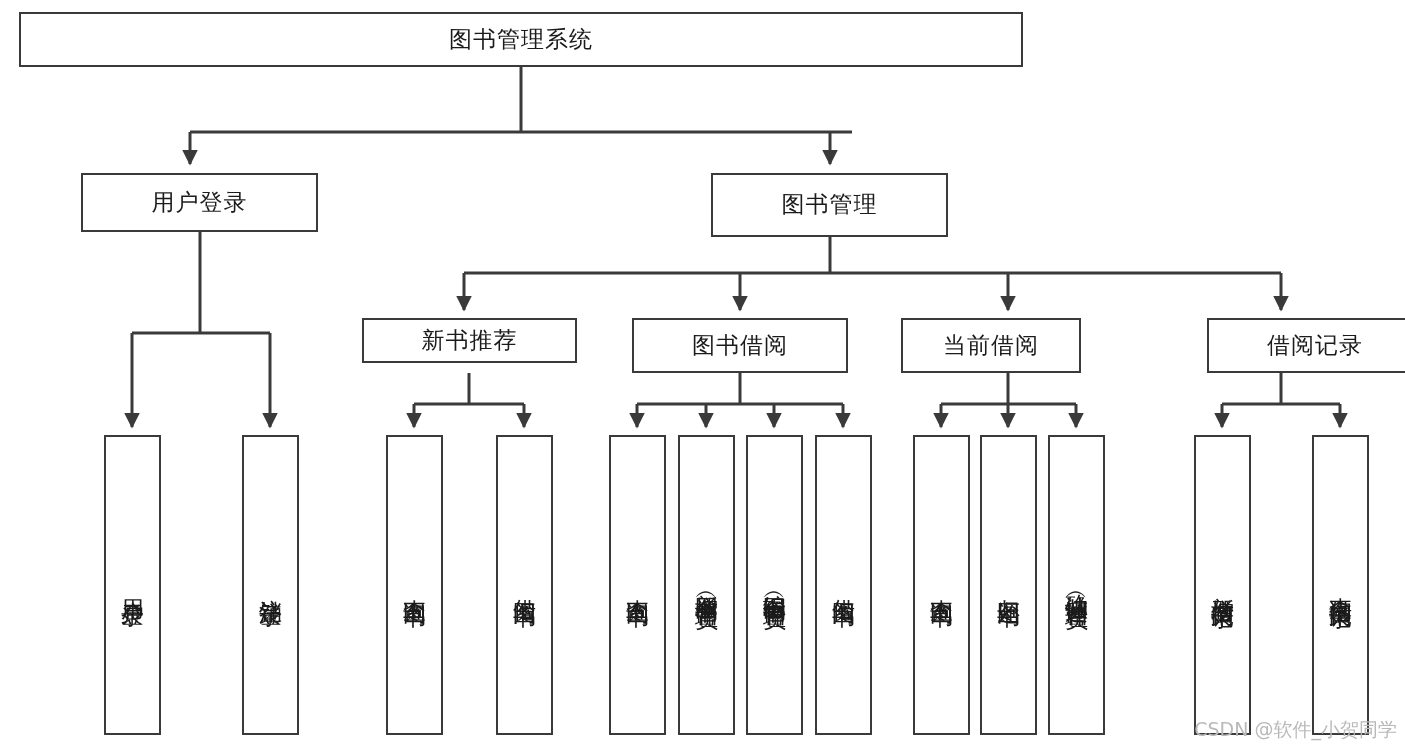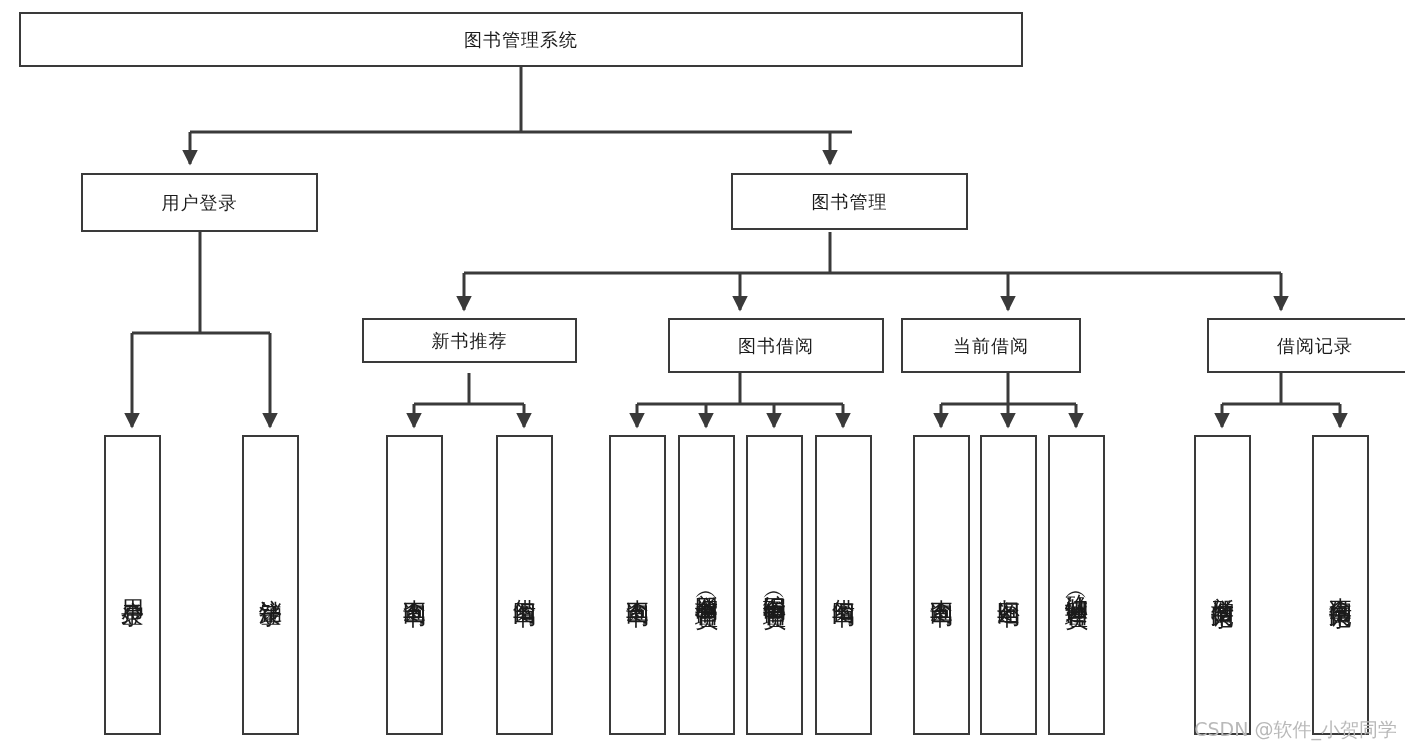--- a/index.html
+++ b/index.html
@@ -31,21 +31,21 @@
     box-sizing: border-box;
     background: #ffffff;
     border: 2px solid #3a3a3a;
     display: flex;
     align-items: center;
     justify-content: center;
     color: #1b1b1b;
     z-index: 2;
   }
   .node.horiz {
-    font-size: 18px;
+    font-size: 23px;
     letter-spacing: 1px;
     line-height: 1.2;
   }
   .node.vert {
     font-size: 23px;
     line-height: 1.18;
     letter-spacing: 1px;
   }
   .node.vert .vtext {
     writing-mode: vertical-rl;
@@ -121,28 +121,28 @@
     </g>
   </svg>
 
   <div class="node horiz" style="left:19px; top:12px; width:1004px; height:55px;">
     <span>图书管理系统</span>
   </div>
 
   <div class="node horiz" style="left:81px; top:173px; width:237px; height:59px;">
     <span>用户登录</span>
   </div>
-  <div class="node horiz" style="left:711px; top:173px; width:237px; height:57px;margin-left:20px;">
+  <div class="node horiz" style="left:711px; top:173px; width:237px; height:64px;">
     <span>图书管理</span>
   </div>
 
   <div class="node horiz" style="left:362px; top:318px; width:215px; height:45px;">
     <span>新书推荐</span>
   </div>
-  <div class="node horiz" style="left:668px; top:318px; width:216px; height:55px;">
+  <div class="node horiz" style="left:632px; top:318px; width:216px; height:55px;">
     <span>图书借阅</span>
   </div>
   <div class="node horiz" style="left:901px; top:318px; width:180px; height:55px;">
     <span>当前借阅</span>
   </div>
   <div class="node horiz" style="left:1172px; top:318px; width:216px; height:55px;margin-left:35px;">
     <span>借阅记录</span>
   </div>
 
   <div class="node vert" style="left:104px; top:435px; width:57px; height:300px;">

